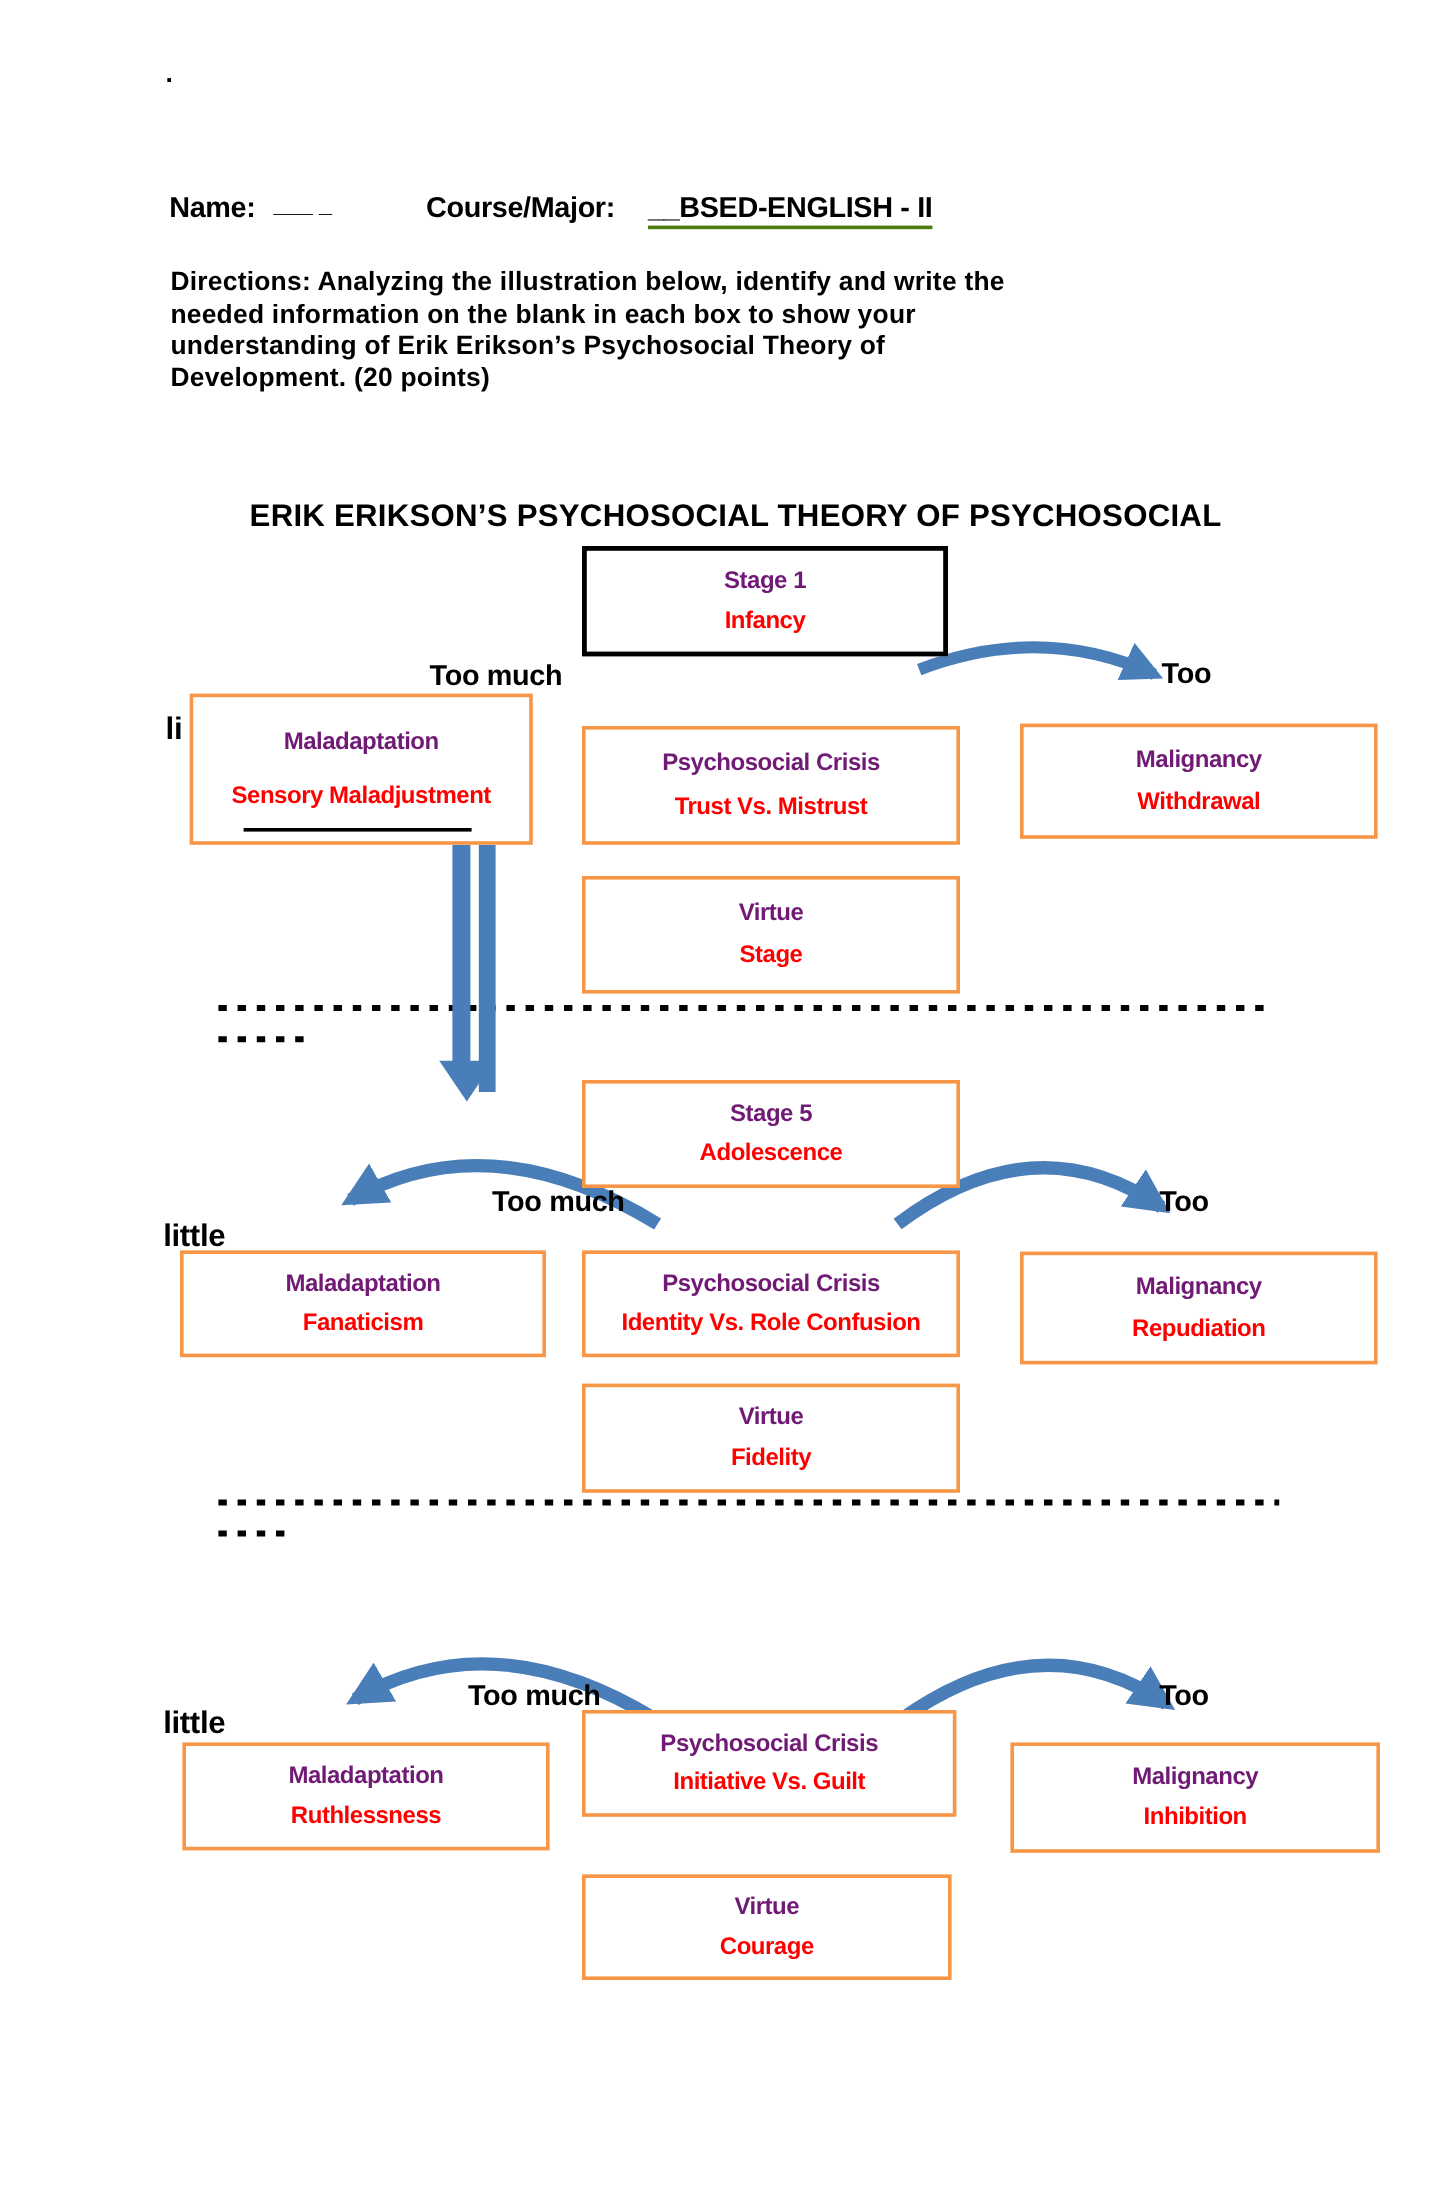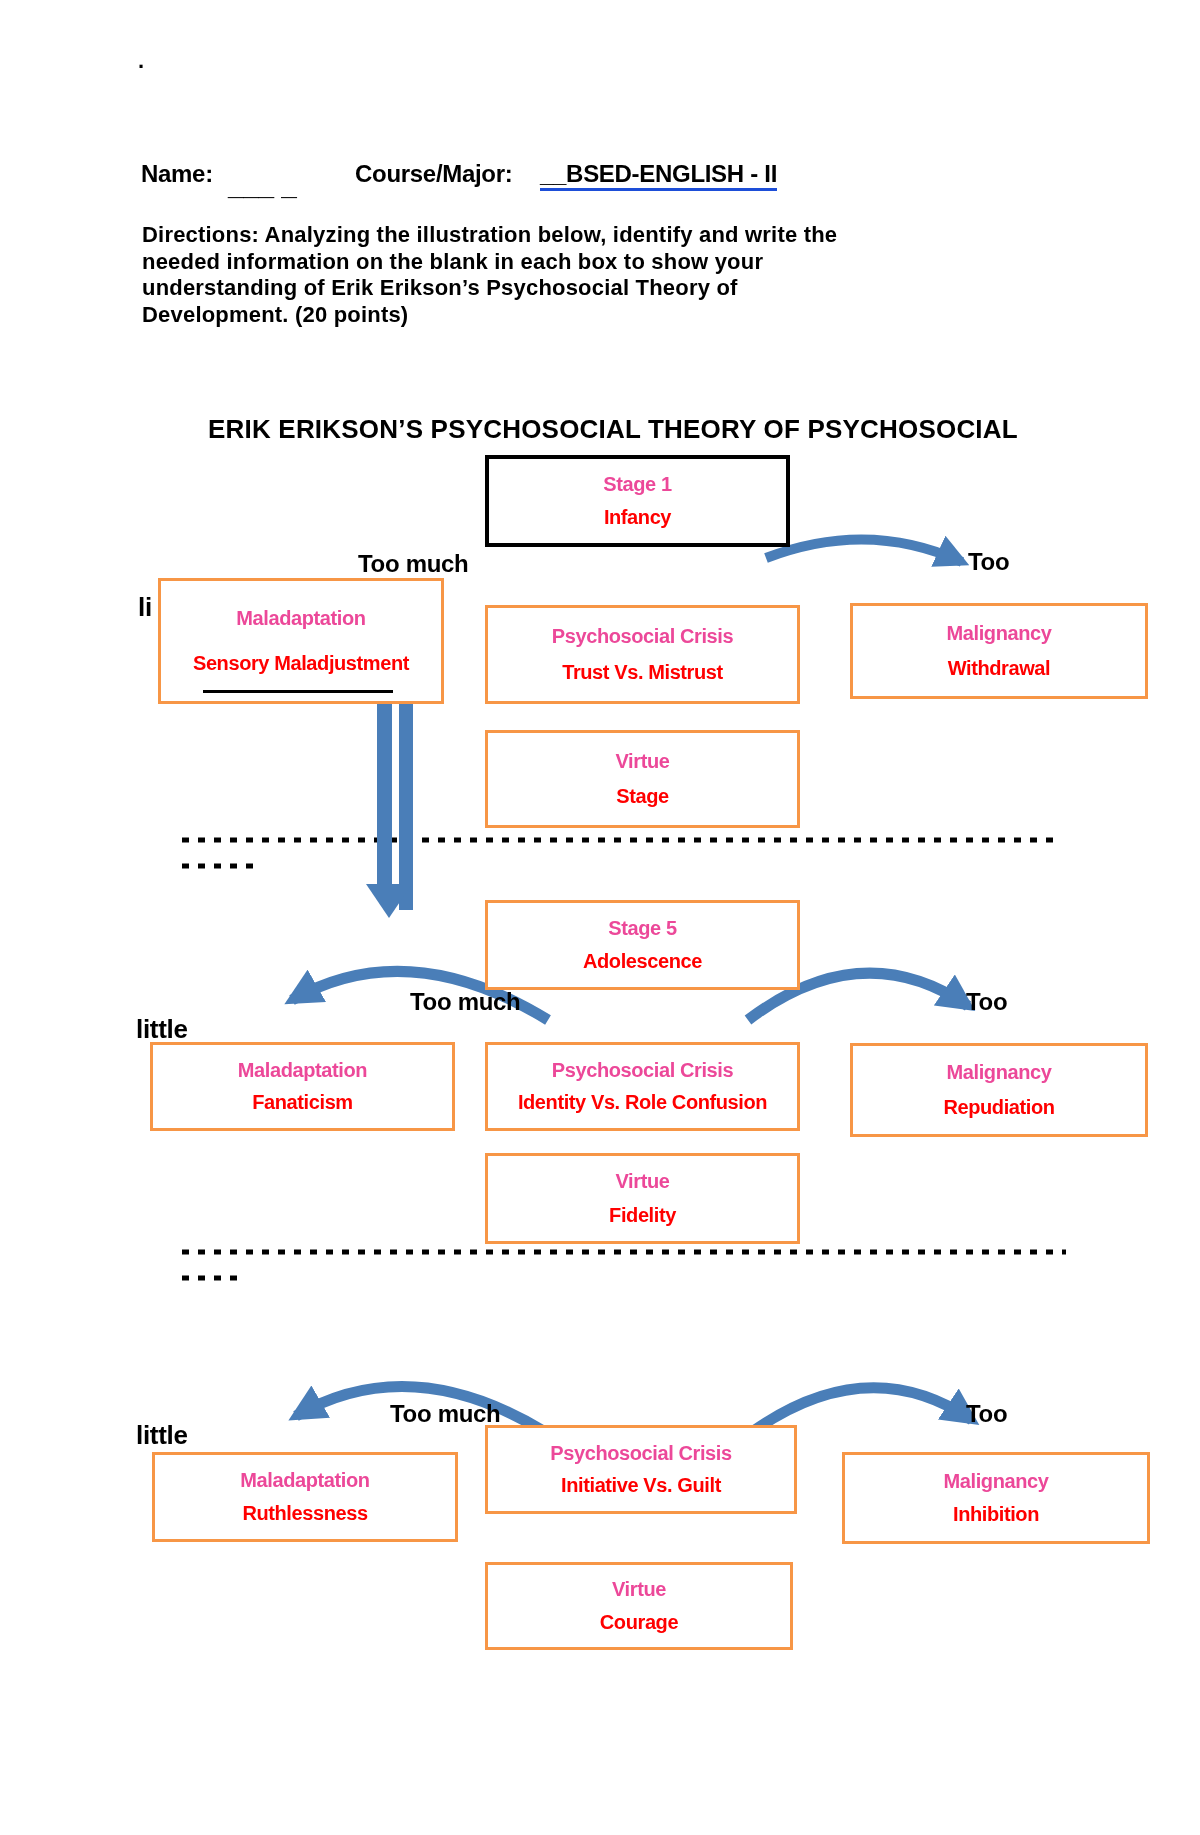--- a/index.html
+++ b/index.html
@@ -9,28 +9,28 @@
     overflow:hidden;
   }
   #arrow-layer { position:absolute; left:0; top:0; z-index:1; }
   .fltext { position:absolute; white-space:nowrap; z-index:3; letter-spacing:-0.3px; }
   .box {
     position:absolute; background:#fff; border:3px solid #F79646;
     display:flex; flex-direction:column; justify-content:space-evenly; align-items:center;
     text-align:center; z-index:2; box-sizing:border-box; padding:4px 6px;
   }
   .box.stage1 { border:4px solid #000000; }
-  .lbl { font-size:20px; color:#ec4899; letter-spacing:-0.4px; }
+  .lbl { font-size:20px; color:#701a75; letter-spacing:-0.4px; }
   .ans { font-size:20px; color:#FF0000; letter-spacing:-0.4px; }
   .dirline { font-size:22px; line-height:26.5px; letter-spacing:0.2px; }
   #doc-dot { left:138px; top:48px; font-size:22px; }
   #name-label      { left:141px; top:160px; font-size:24px; }
-  #name-blank      { left:228px; top:170px; font-size:28px; }
+  #name-blank      { left:228px; top:160px; font-size:20px; }
   #course-label    { left:355px; top:160px; font-size:24px; }
-  #course-value    { left:540px; top:160px; font-size:24px; border-bottom:3px solid #1d4ed8; }
+  #course-value    { left:540px; top:160px; font-size:24px; border-bottom:3px solid #4d7c0f; }
   #directions      { position:absolute; left:142px; top:222px; z-index:3; }
   #diagram-title   { left:208px; top:414px; font-size:26px; letter-spacing:0.2px; }
 
   
   #c1-stage   { left:485px; top:455px; width:305px; height:92px; }
   #c1-toomuch { left:358px; top:550px; font-size:24px; }
   #c1-too     { left:968px; top:548px; font-size:24px; }
   #c1-little  { left:138px; top:592px; font-size:26px; }
   #c1-mal     { left:158px; top:578px; width:286px; height:126px; }
   #c1-blank   { position:absolute; left:42px; bottom:8px; width:190px; height:3px; background:#000; }

